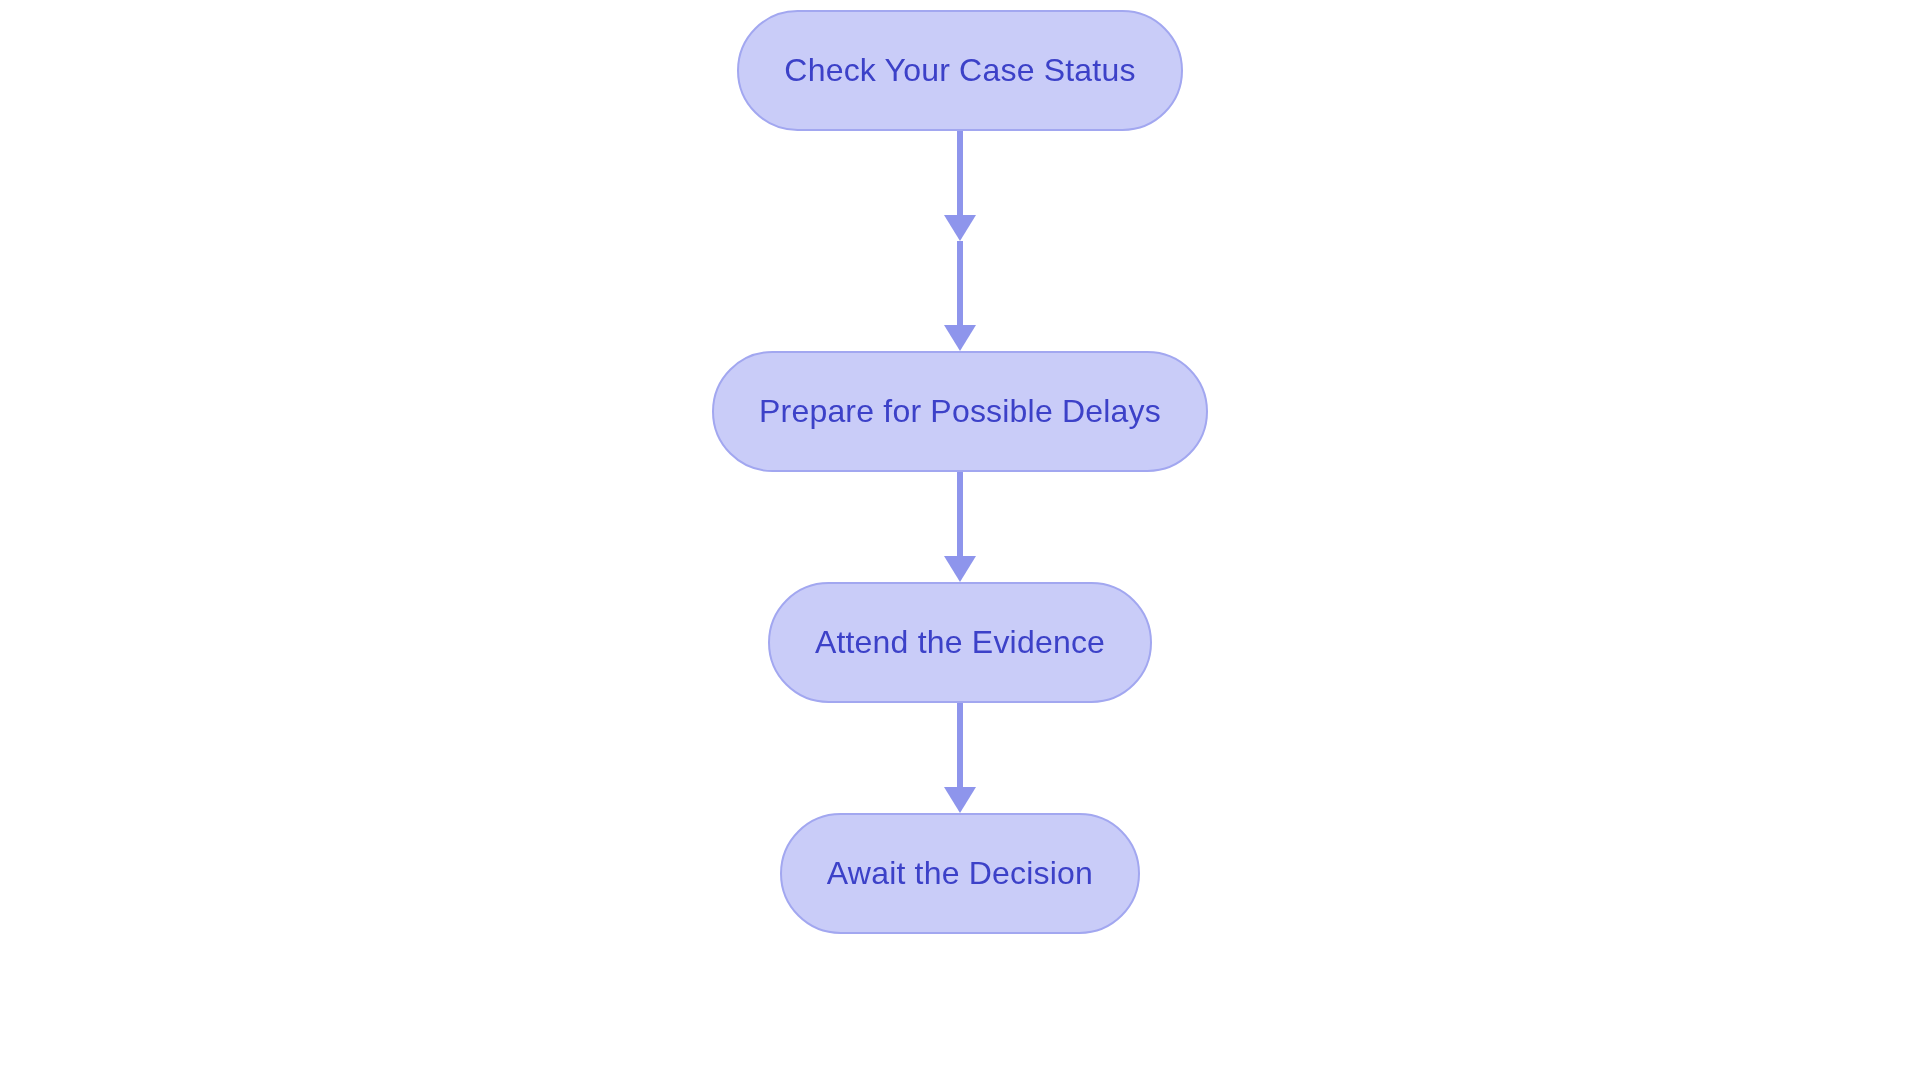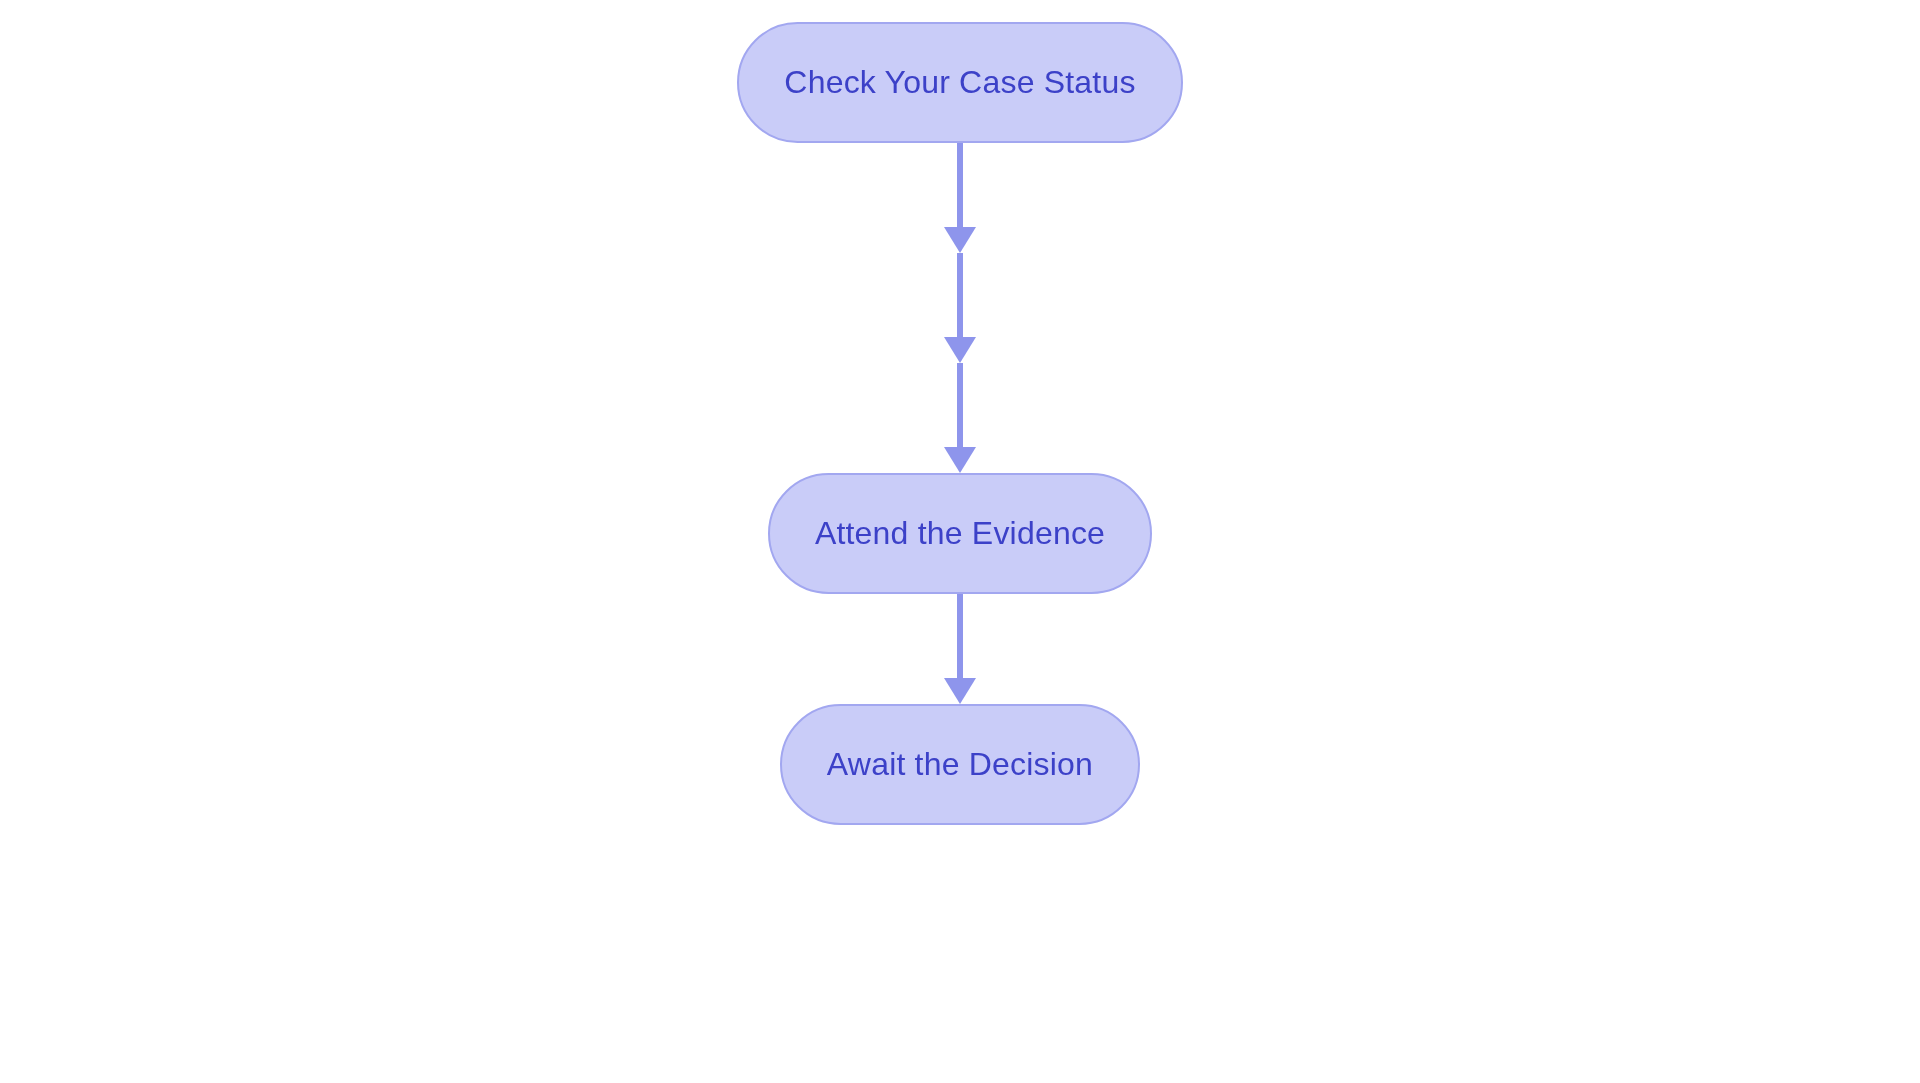--- a/index.html
+++ b/index.html
@@ -17,21 +17,21 @@
     font-family:"Liberation Sans", sans-serif;
     overflow:hidden;
   }
   .canvas{
     position:relative;
     width:1920px;height:1083px;
     background:var(--background);
   }
   .flow{
     position:absolute;
-    left:0;top:22px;
+    left:0;top:10px;
     width:100%;
     display:flex;
     flex-direction:column;
     align-items:center;
   }
   .node{
     height:121px;
     border-radius:62px;
     background:var(--node-fill);
     border:2px solid var(--node-border);
@@ -78,20 +78,23 @@
     <div class="arrow-line"></div>
     <div class="arrow-head"></div>
   </div>
 
 
   <div class="arrow">
     <div class="arrow-line"></div>
     <div class="arrow-head"></div>
   </div>
 
+  <div class="node">
+    <span class="node-label">Prepare for Possible Delays</span>
+  </div>
 
   <div class="arrow">
     <div class="arrow-line"></div>
     <div class="arrow-head"></div>
   </div>
 
   <div class="node">
     <span class="node-label">Attend the Evidence</span>
   </div>
 

